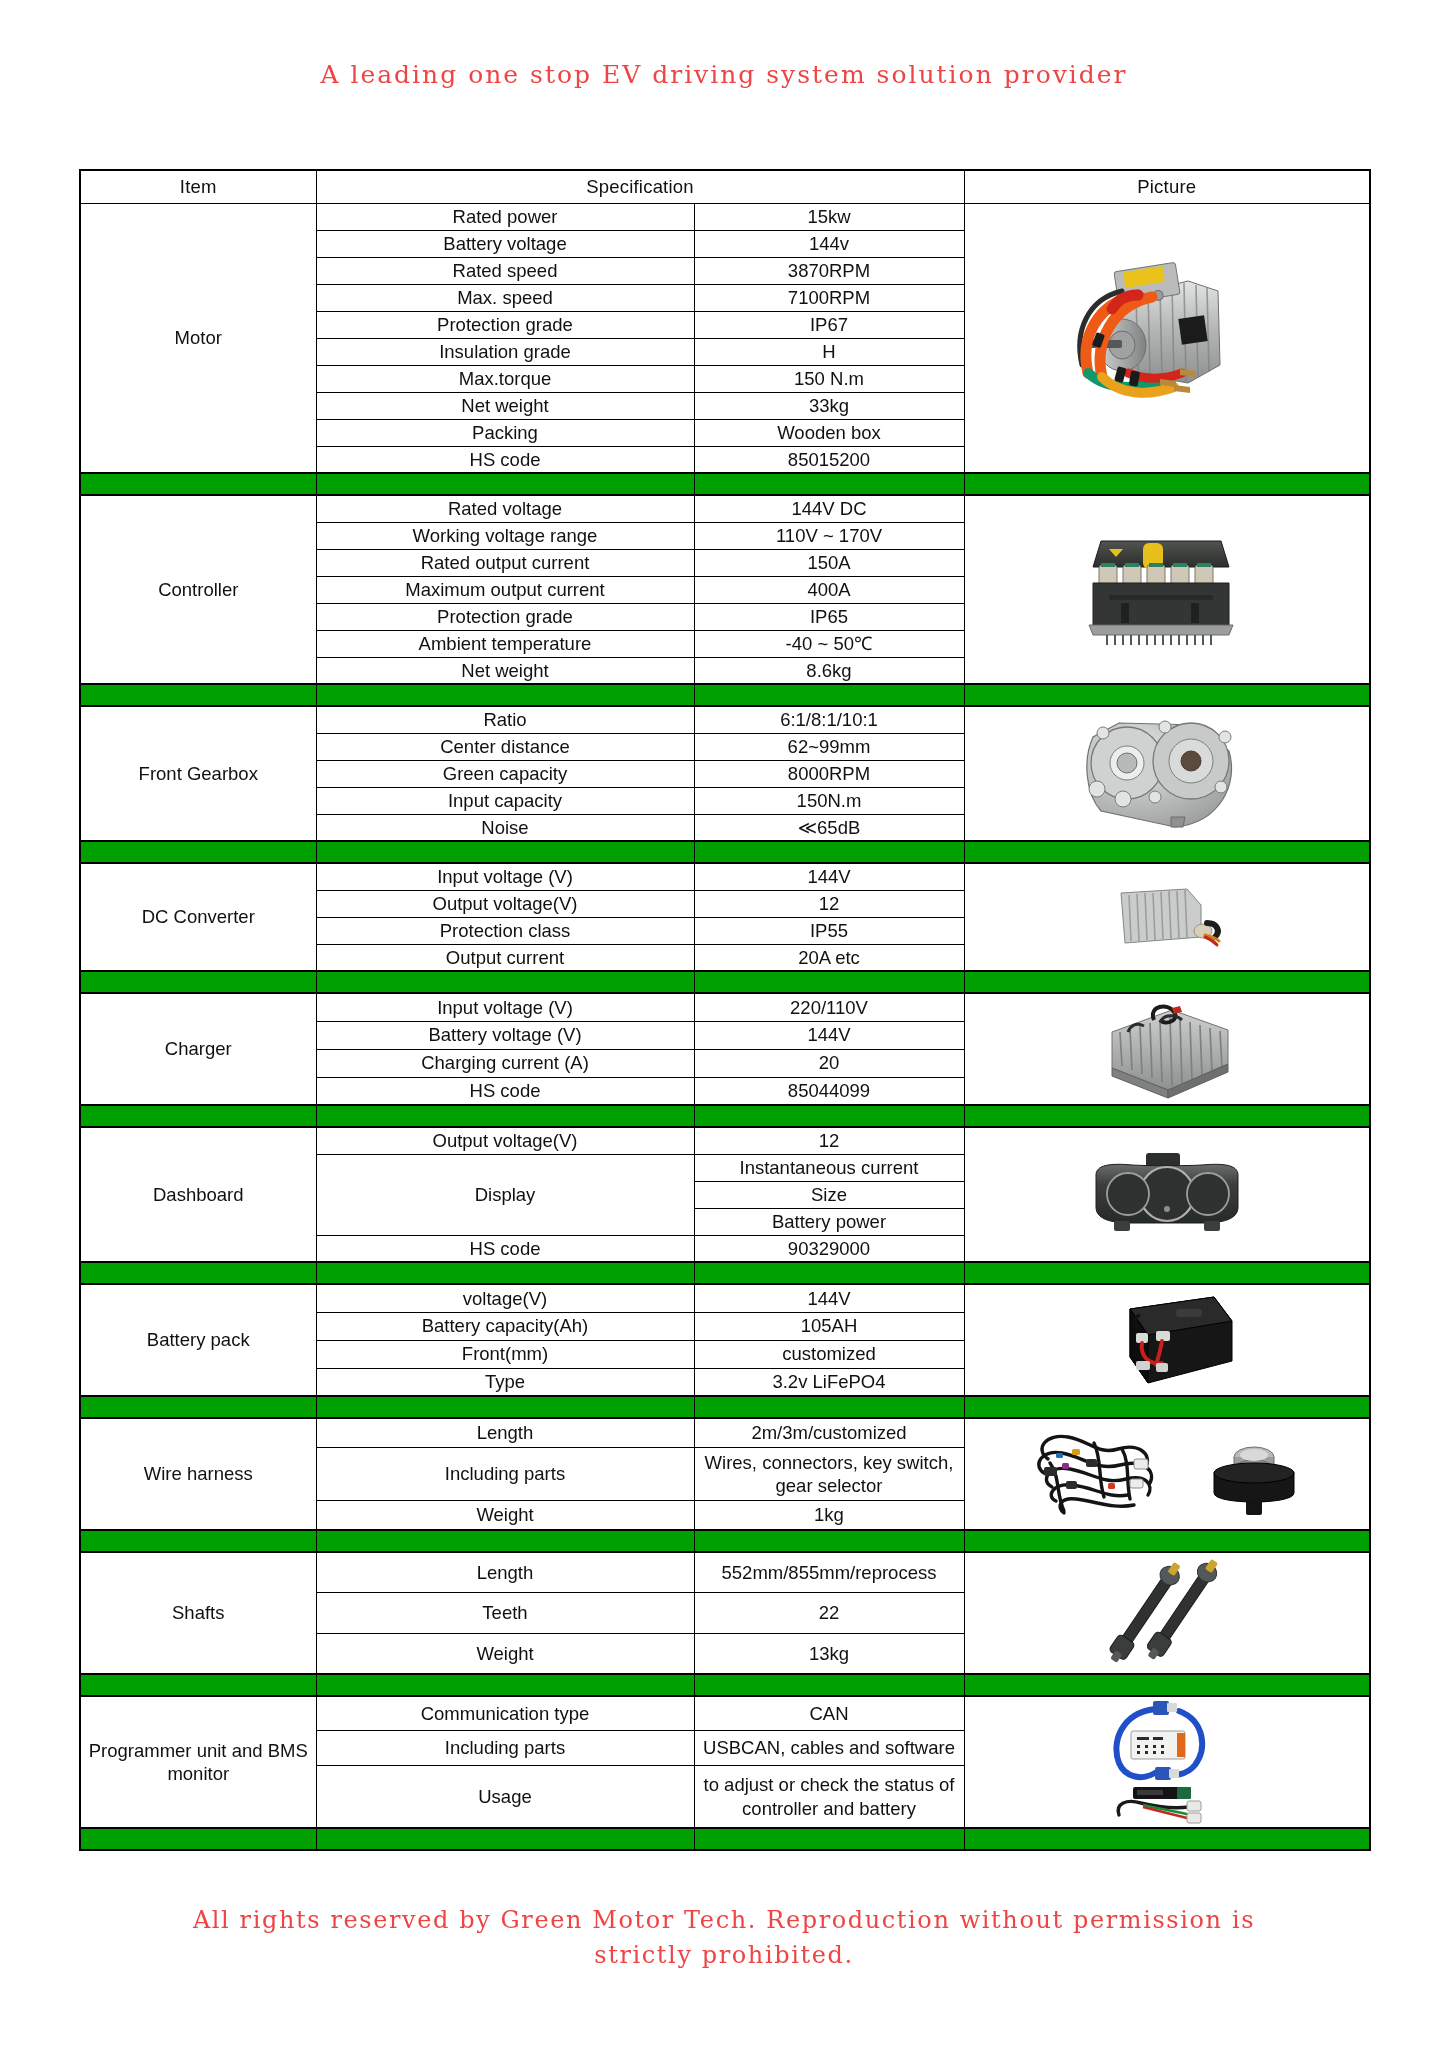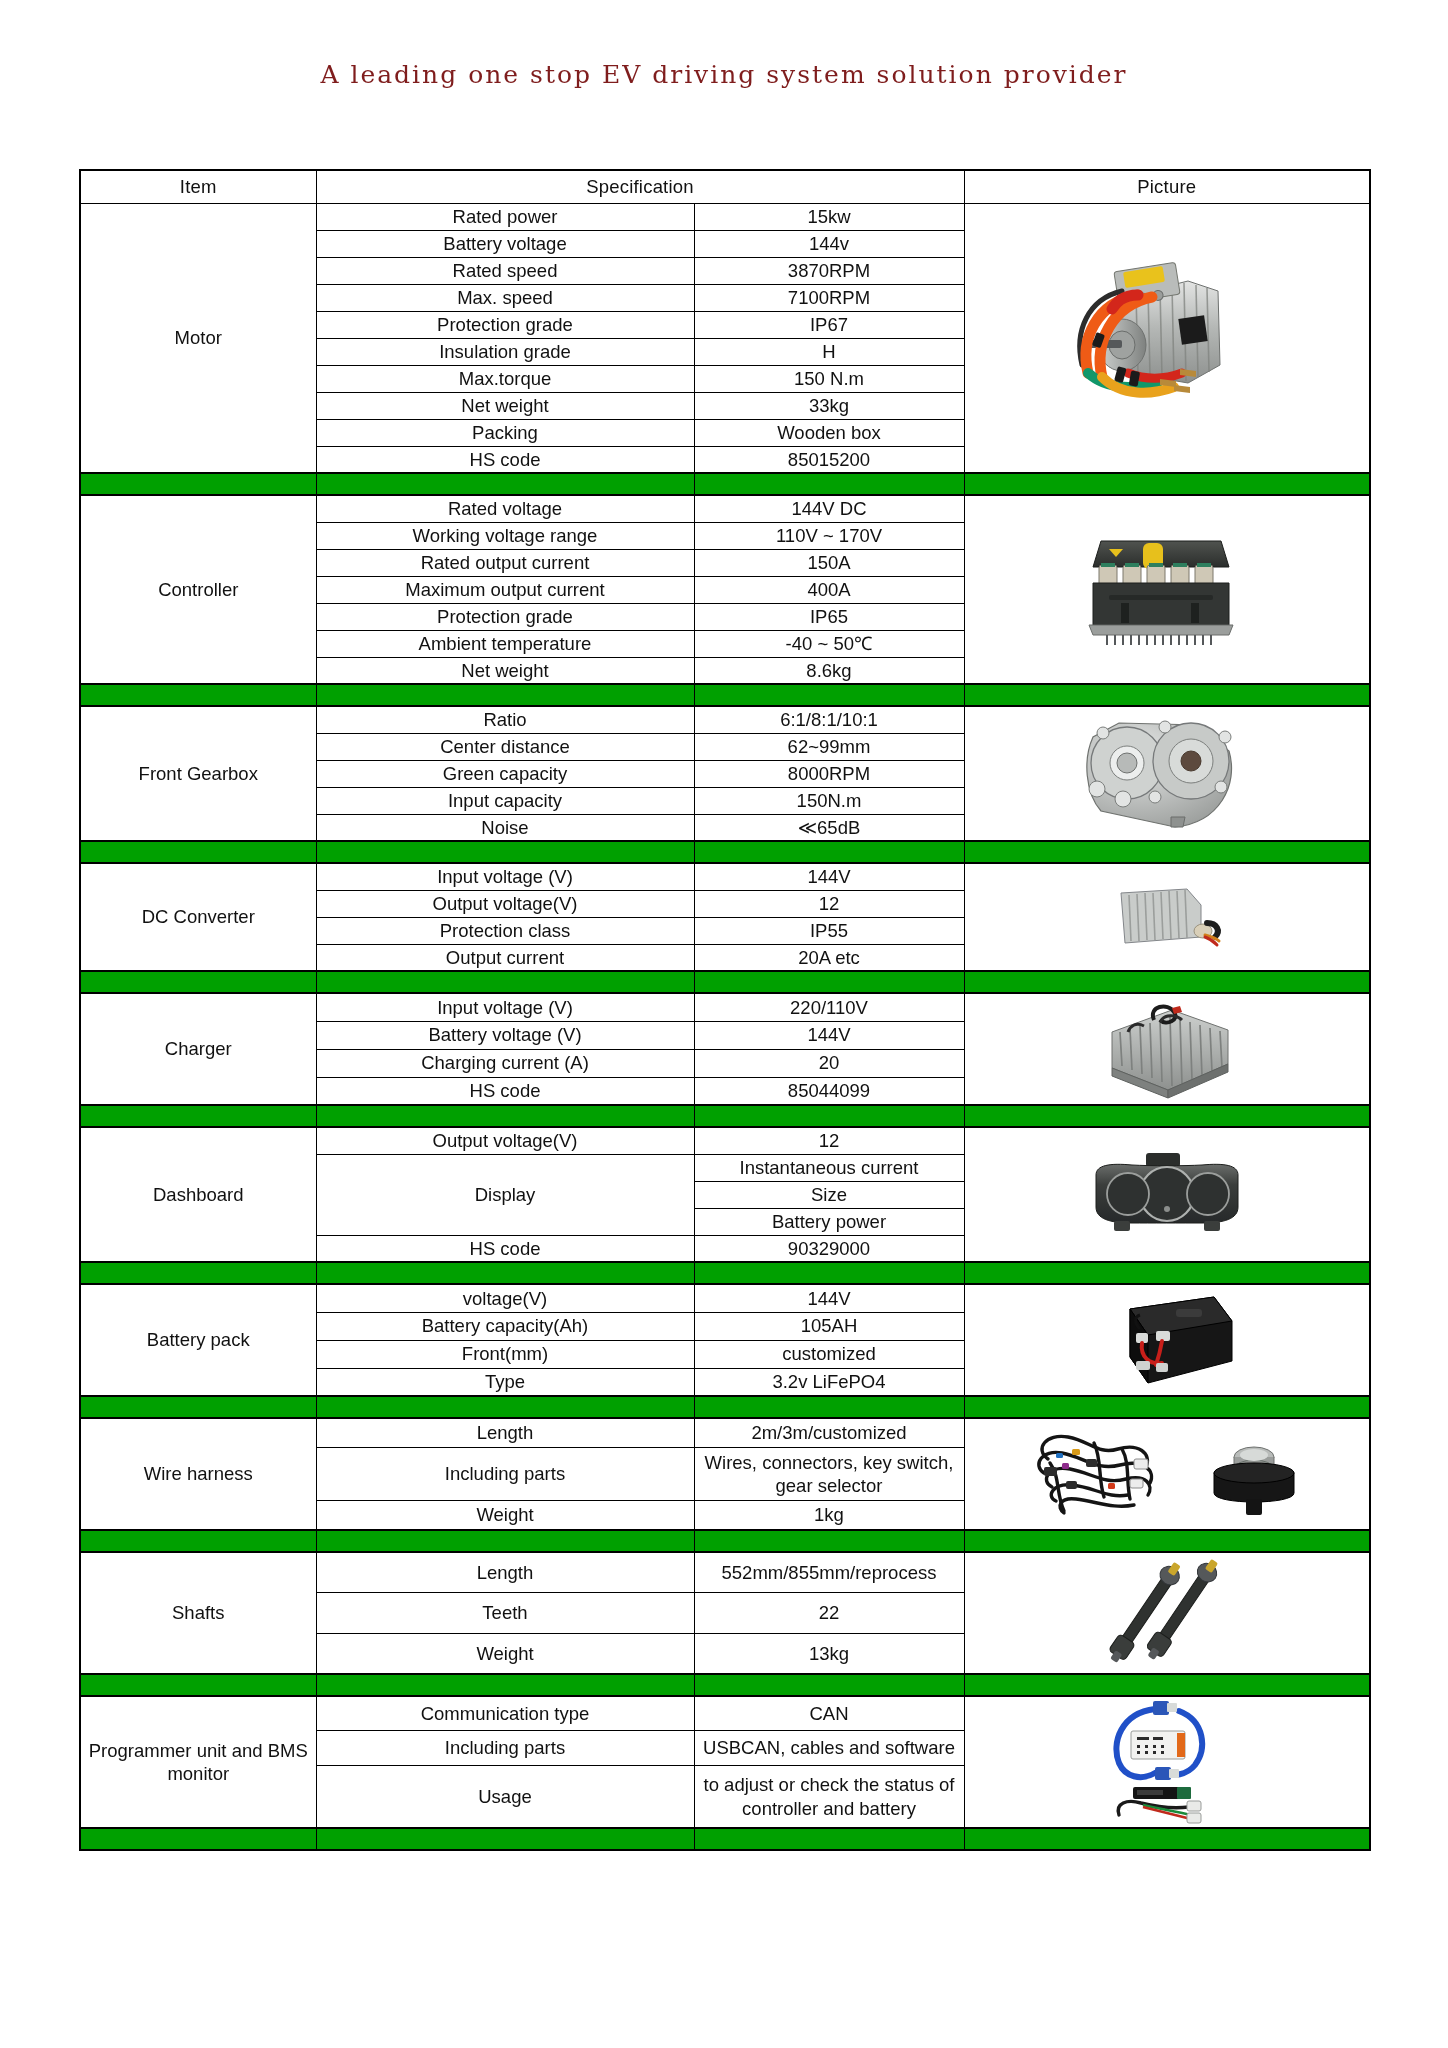--- a/index.html
+++ b/index.html
@@ -20,21 +20,21 @@
     background: #fff;
     padding: 0;
   }
 
   
   .banner {
     text-align: center;
     font-family: "DejaVu Serif", "Liberation Serif", serif;
     font-size: 25px;
     letter-spacing: 2.0px;
-    color: #7f1d1d;
+    color: #ef4444;
     line-height: 1.45;
     font-weight: 400;
   }
   .header-banner {
     padding-top: 57px;
     padding-bottom: 0;
   }
   .footer-banner {
     padding-top: 40px;
     font-size: 24px;
@@ -758,15 +758,16 @@
           <tr class="sep">
             <td></td>
             <td></td>
             <td></td>
             <td></td>
           </tr>
         </tbody>
     </table>
   </div>
 
+  <div class="banner footer-banner">All rights reserved by Green Motor Tech. Reproduction without permission is strictly prohibited.</div>
 
   <div class="tail"></div>
 </div>
 
 </body></html>

